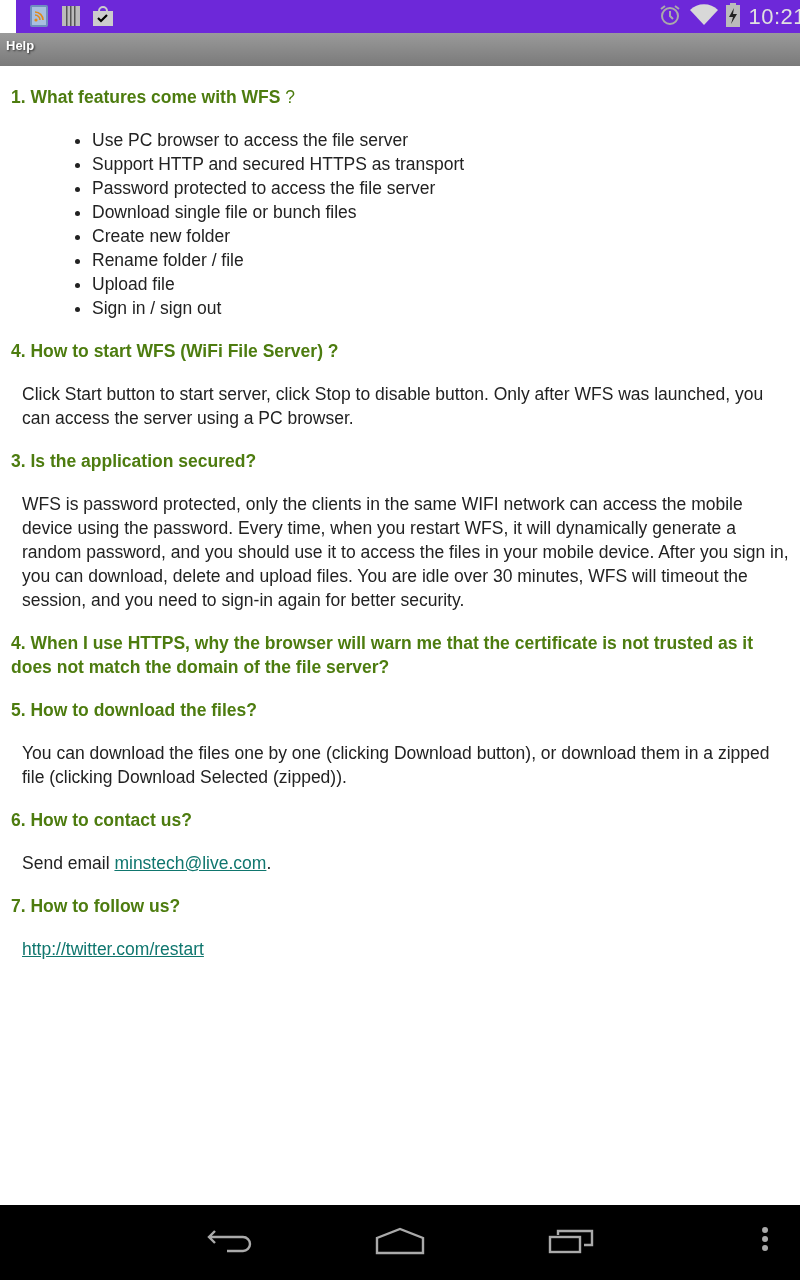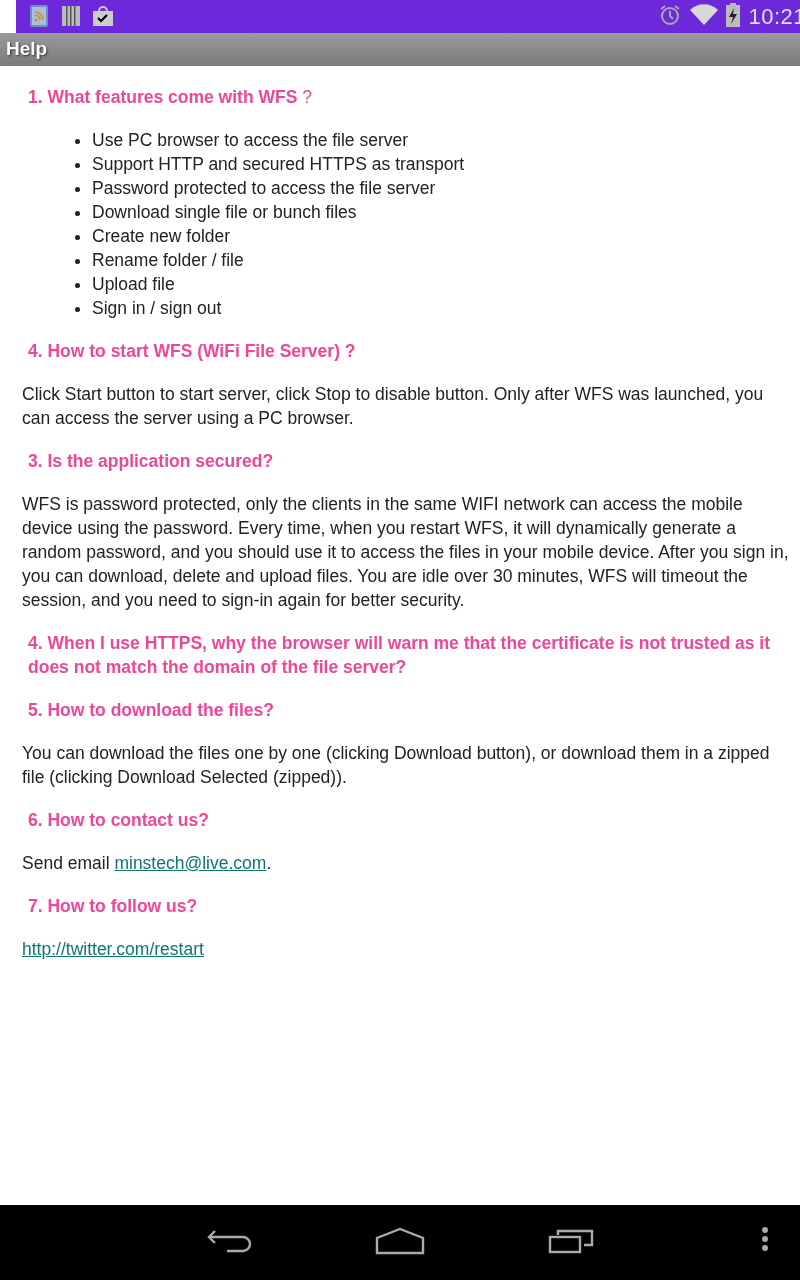--- a/index.html
+++ b/index.html
@@ -13,29 +13,29 @@
     background: #6d28d9; color: #d0d0d0;
   }
   .status-bar .left { position: absolute; left: 12px; top: 4px; display: flex; gap: 12px; align-items: center; }
   .status-bar .right { position: absolute; right: 10px; top: 3px; display: flex; gap: 8px; align-items: center; }
   .clock { font-size: 22px; color: #e0e0e0; letter-spacing: 0.5px; }
   .titlebar {
     position: absolute; top: 33px; left: 0; width: 800px; height: 33px;
     background: linear-gradient(#9a9a9a, #7a7a7a);
   }
   .titlebar .title {
-    position: absolute; left: 6px; top: 5px; font-size: 19px; font-weight: bold; color: #fff;
+    position: absolute; left: 6px; top: 5px; font-size: 13px; font-weight: bold; color: #fff;
     text-shadow: 1px 1px 2px #333;
   }
   .content {
     position: absolute; top: 66px; left: 0; width: 800px; height: 1139px;
     padding: 0 11px; box-sizing: border-box; color: #222;
     font-size: 17.5px; line-height: 24px;
   }
-  .content h3 { font-size: 17.5px; font-weight: bold; margin: 19px 0 0 17px; line-height: 24px; color: #ec4899; }
+  .content h3 { font-size: 17.5px; font-weight: bold; margin: 19px 0 0 0; line-height: 24px; color: #4d7c0f; }
   .content h3 .q { font-weight: normal; }
   .content p { margin: 19px 0 0 11px; }
   .content ul { margin: 19px 0 0 0; padding-left: 53px; }
   .content ul li { line-height: 24px; margin-left: 28px; }
   a { color: #0f766e; text-decoration: underline; }
   .nav-bar {
     position: absolute; bottom: 0; left: 0; width: 800px; height: 75px; background: #000;
   }
   .nav-btn { position: absolute; top: 20px; cursor: pointer; }
 </style>

